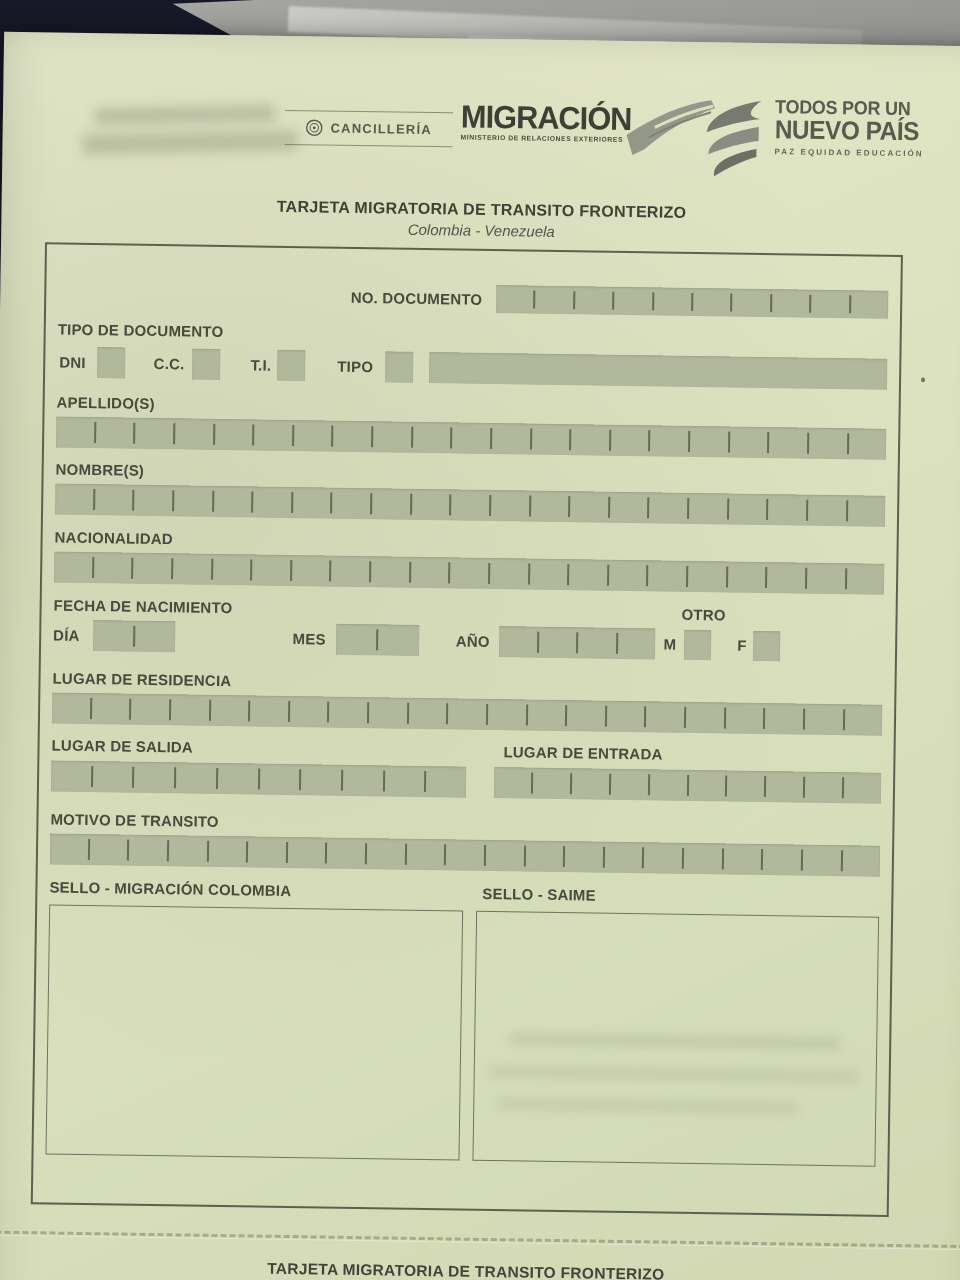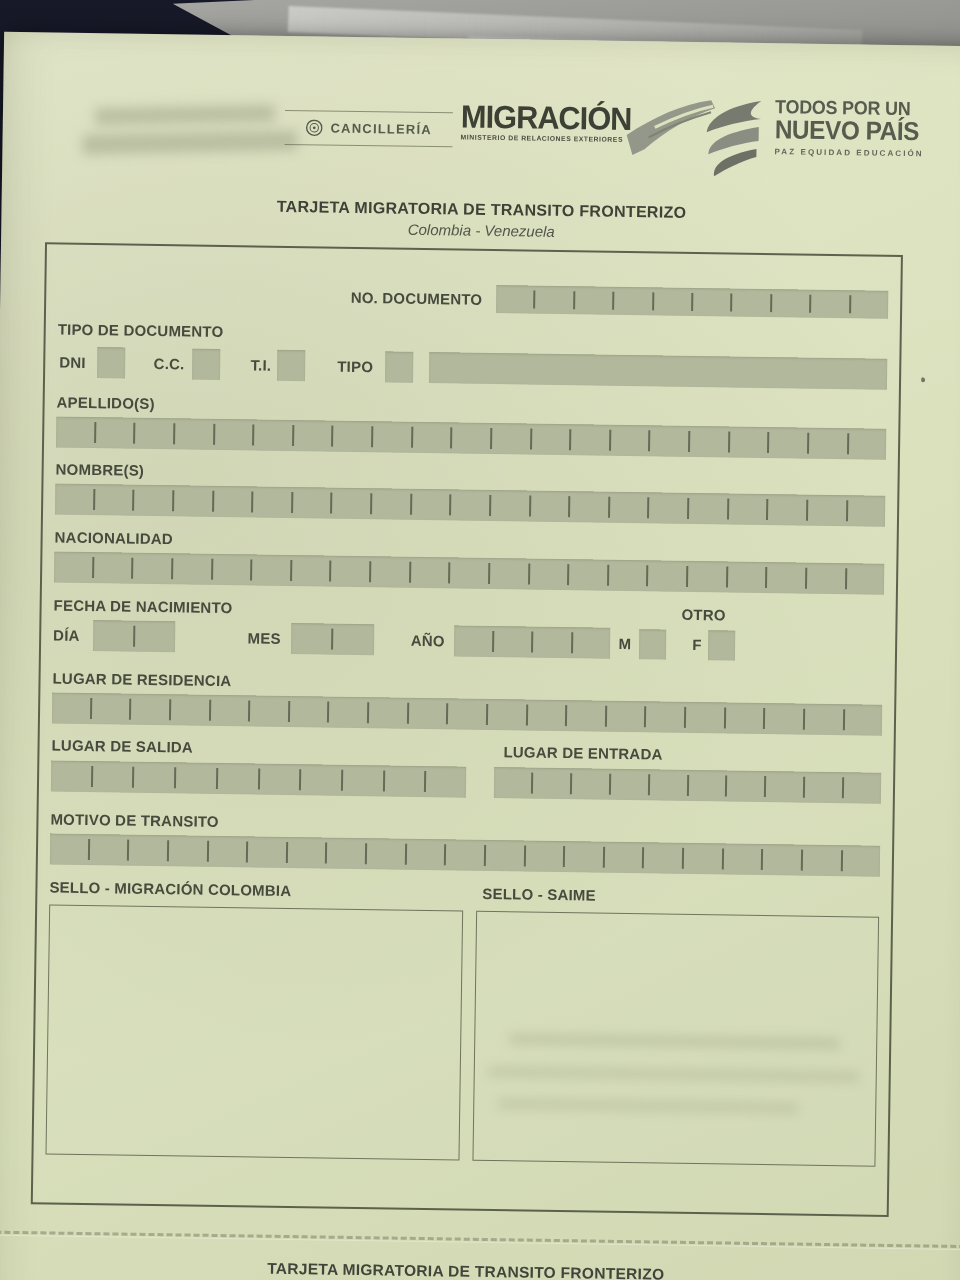--- a/index.html
+++ b/index.html
@@ -329,21 +329,21 @@
         <span class="lbl sexo-lbl">OTRO</span>
       </div>
       <div class="row r-dob">
         <span class="lbl">DÍA</span>
         <div class="comb w82 ml14">
             <div class="cells">
               <i></i>
               <i></i>
             </div>
           </div>
-        <span class="lbl" style="margin-left:72px;text-align:center;">MES</span>
+        <span class="lbl" style="margin-left:117px;text-align:center;">MES</span>
         <div class="comb w83 ml10">
             <div class="cells">
               <i></i>
               <i></i>
             </div>
           </div>
         <span class="lbl ml37">AÑO</span>
         <div class="comb w156 ml10">
             <div class="cells">
               <i></i>

